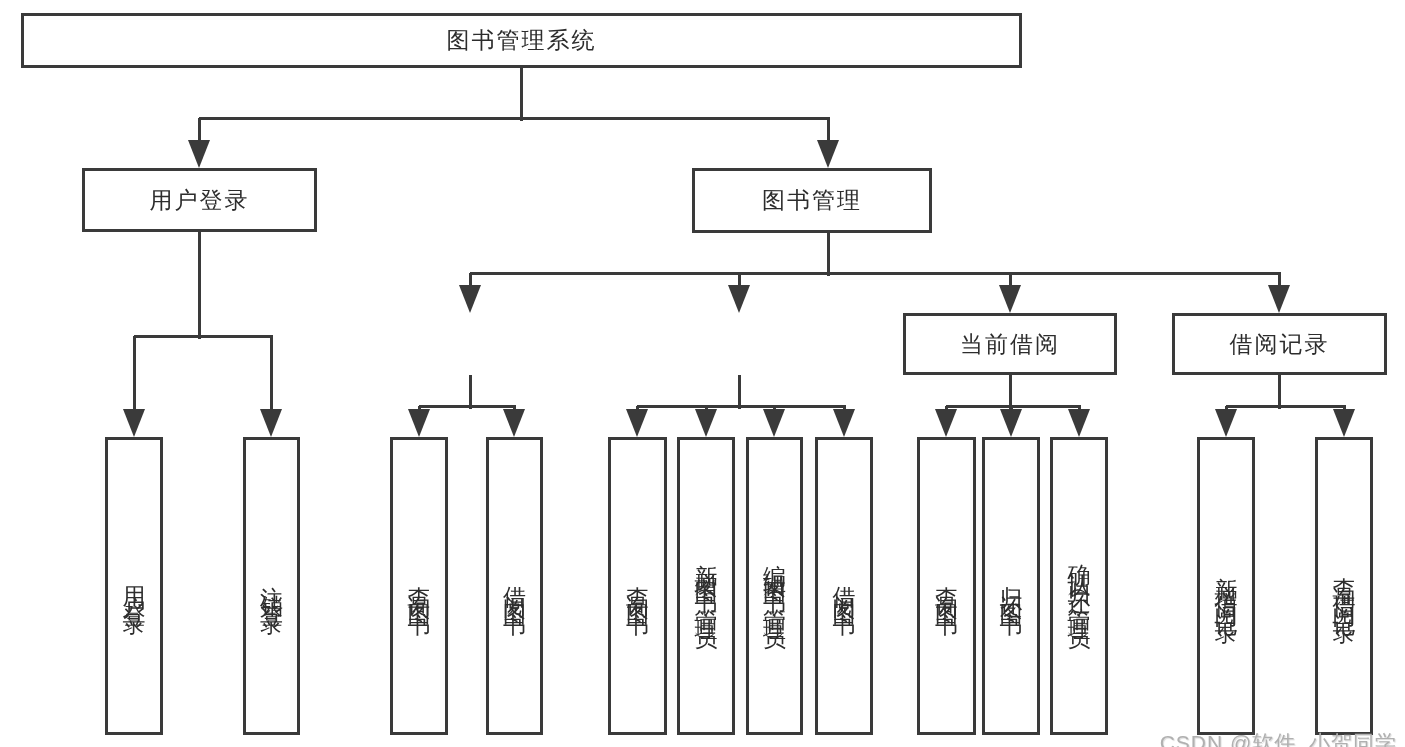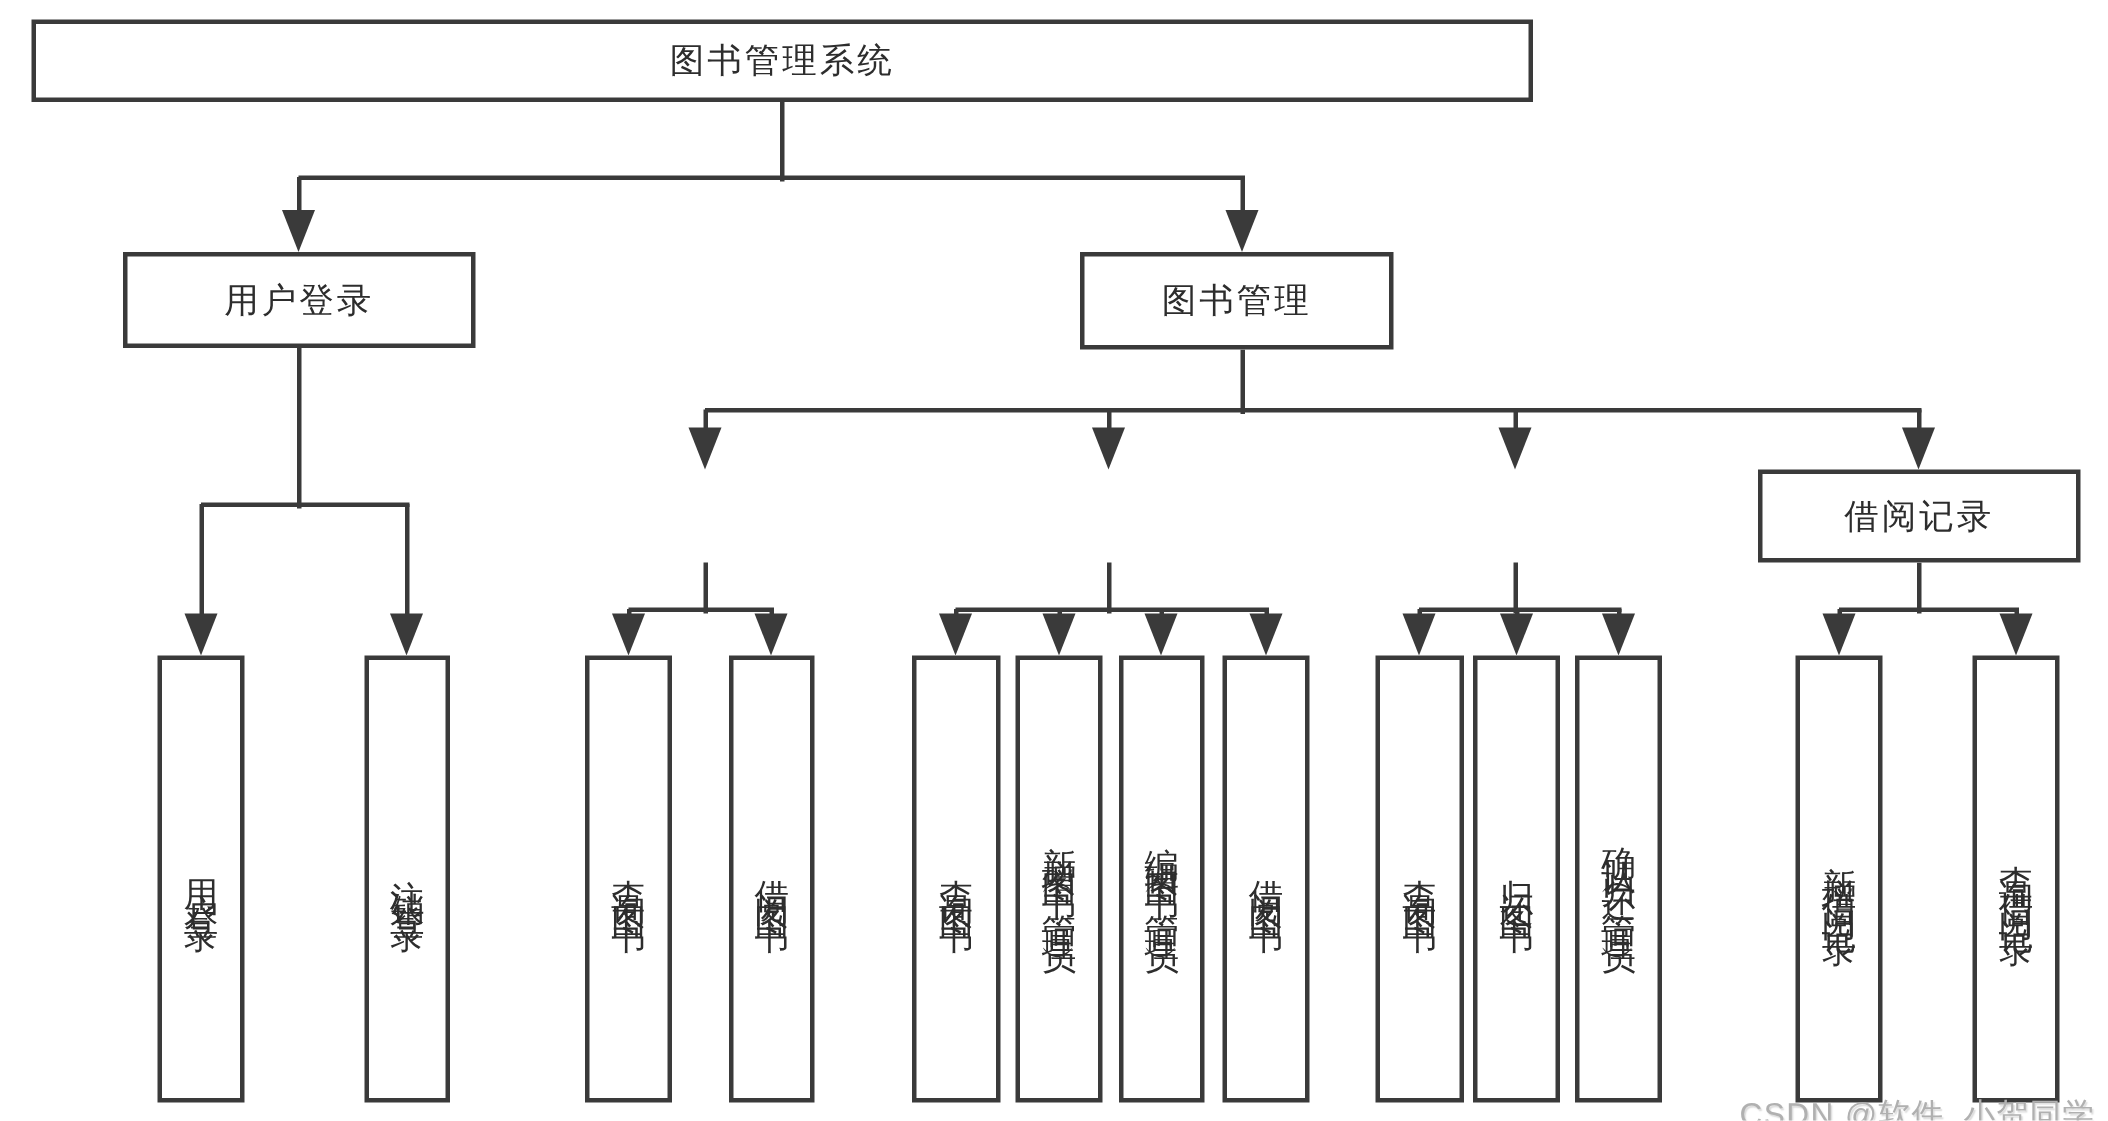--- a/index.html
+++ b/index.html
@@ -109,24 +109,27 @@
       <div class="arrow" style="left: 1333px; top: 409px;"></div>
     </div>
 
   <div class="node" style="left:21px;top:13px;width:1001px;height:55px">
     <span class="lbl">图书管理系统</span>
   </div>
 
   <div class="node" style="left:82px;top:168px;width:235px;height:64px">
     <span class="lbl">用户登录</span>
   </div>
-  <div class="node" style="left:720px;top:168px;width:209px;height:65px">
+  <div class="node" style="left:692px;top:168px;width:240px;height:65px">
     <span class="lbl">图书管理</span>
   </div>
 
+  <div class="node" style="left:903px;top:313px;width:214px;height:62px">
+    <span class="lbl">当前借阅</span>
+  </div>
   <div class="node" style="left:1172px;top:313px;width:215px;height:62px">
     <span class="lbl">借阅记录</span>
   </div>
 
   <div class="node vbox" style="left:105px;top:437px;width:58px;height:298px">
     <span class="lbl">用户登录</span>
   </div>
   <div class="node vbox" style="left:243px;top:437px;width:57px;height:298px">
     <span class="lbl">注销登录</span>
   </div>

